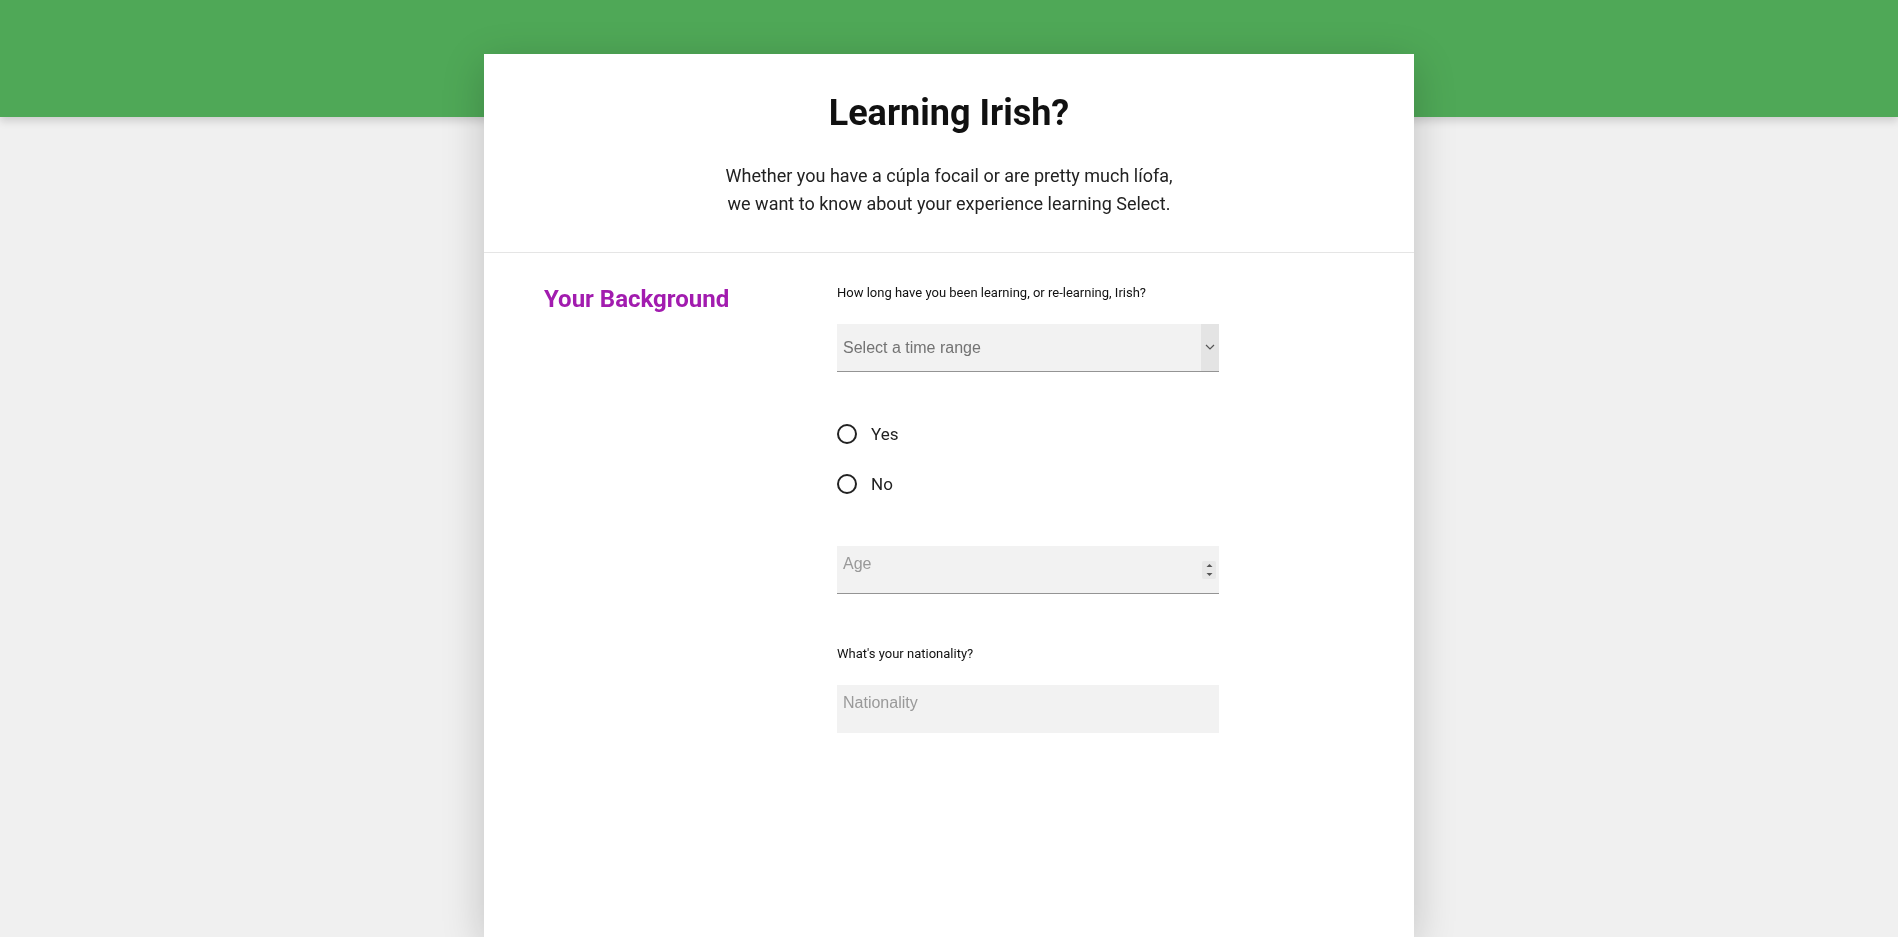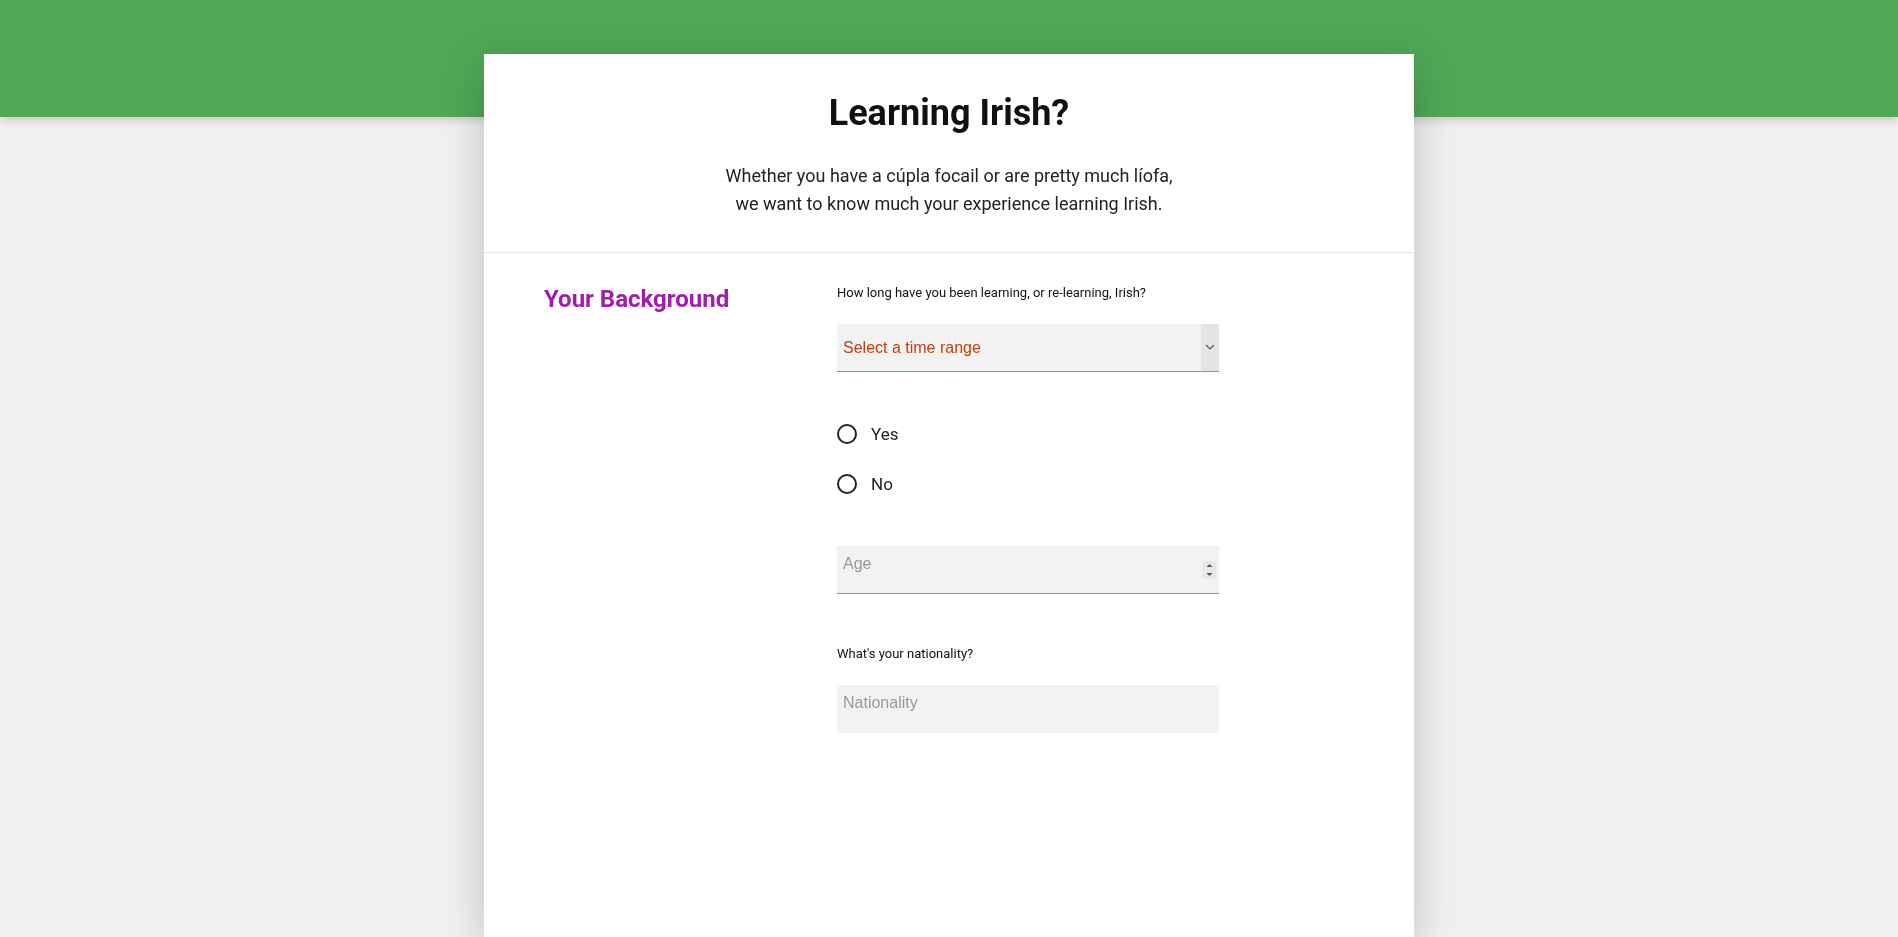--- a/index.html
+++ b/index.html
@@ -78,21 +78,21 @@
       position: relative;
       width: 382px;
     }
     .select-control {
       width: 100%;
       height: 48px;
       background: #f2f2f2;
       border: none;
       border-bottom: 1px solid #949494;
       font-size: 16px;
-      color: #c2410c;
+      color: #737373;
       padding: 0 36px 0 6px;
       appearance: none;
       -webkit-appearance: none;
       -moz-appearance: none;
       cursor: pointer;
       outline: none;
     }
     .select-chevron-box {
       position: absolute;
       right: 0;
@@ -187,21 +187,21 @@
 </head>
 <body>
 
 <div class="banner"></div>
 
 <div class="form-container">
   <div class="form-header">
     <h1 class="form-title">Learning Irish?</h1>
     <p class="form-subtitle">
       <span>Whether you have a cúpla focail or are pretty much líofa,</span><br>
-      <span>we want to know much your experience learning Irish.</span>
+      <span>we want to know about your experience learning Select.</span>
     </p>
   </div>
 
   <div class="form-body">
     <div class="section-label-col">
       <div class="section-label">Your Background</div>
     </div>
 
     <div class="questions-col">
 

